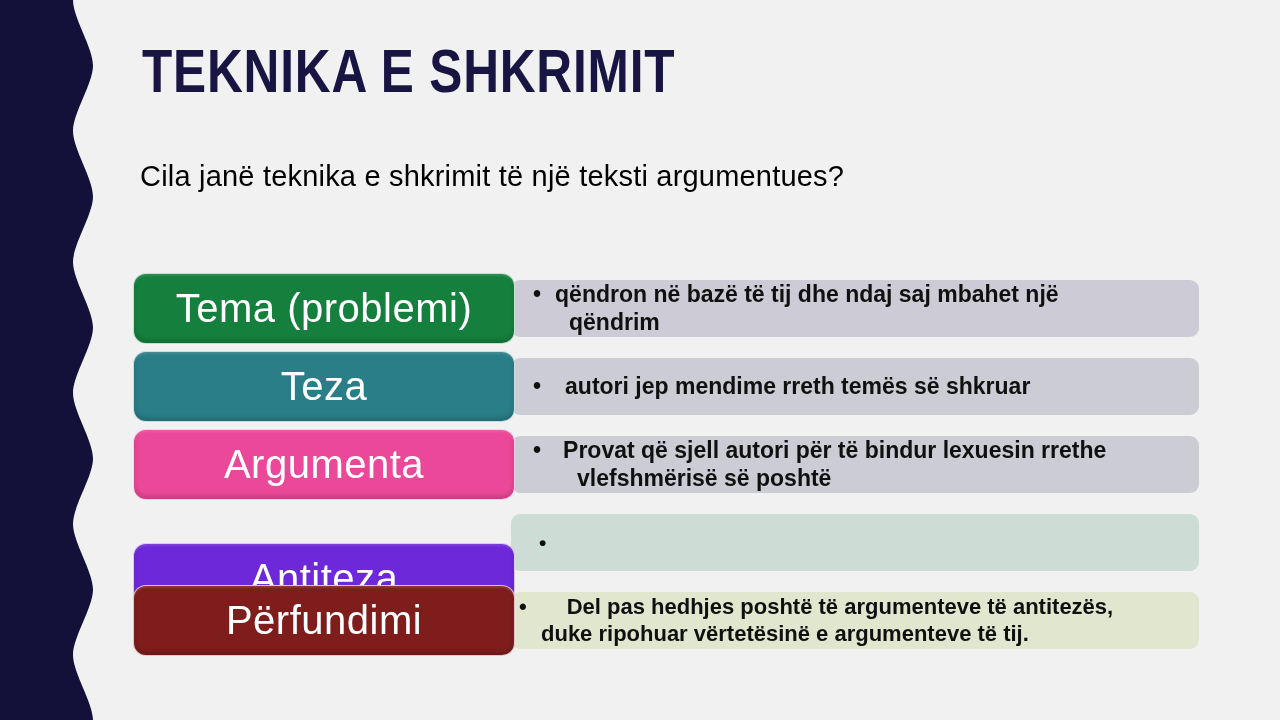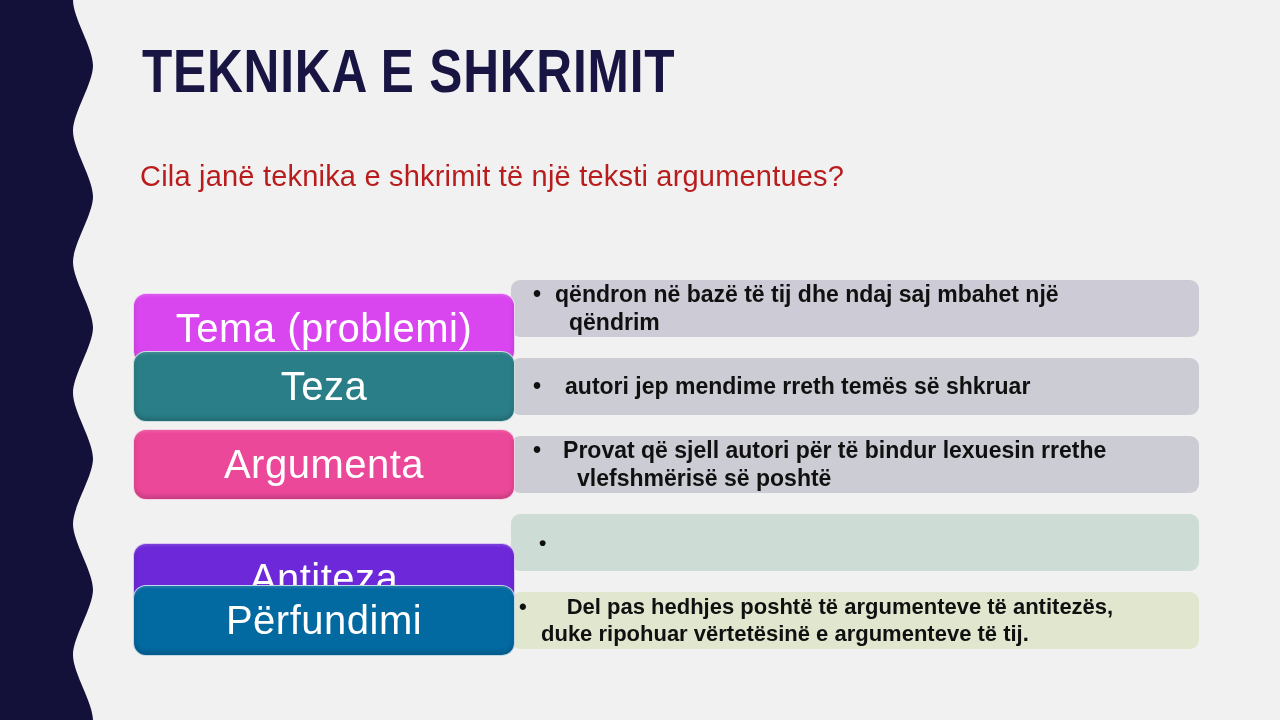--- a/index.html
+++ b/index.html
@@ -5,21 +5,21 @@
   html,body{margin:0;padding:0;}
   body{width:1280px;height:720px;overflow:hidden;font-family:"Liberation Sans",sans-serif;}
   .slide{position:relative;width:1280px;height:720px;background:#f2f1f1;overflow:hidden;padding-left:43px;}
 
   .wave{position:absolute;left:0;top:0;}
   .strip{position:absolute;right:0;top:0;width:29px;height:720px;}
 
   .title{position:absolute;left:142px;top:40px;margin:0;font-size:62px;line-height:1.0;
          font-weight:700;letter-spacing:1px;transform:scaleX(.8);transform-origin:left top;
          white-space:nowrap;}
-  .question{position:absolute;left:140px;top:160px;font-size:29px;color:#b91c1c;
+  .question{position:absolute;left:140px;top:160px;font-size:29px;color:#000000;
             letter-spacing:.2px;white-space:nowrap;}
 
   .rows{position:absolute;left:133px;top:273px;width:1066px;}
   .row{position:relative;height:71px;margin-bottom:7px;}
   .label{position:absolute;left:0;top:0;width:382px;height:100%;box-sizing:border-box;
          border-radius:13px;border:1px solid rgba(255,255,255,.75);
          display:flex;align-items:center;justify-content:center;
          color:#ffffff;font-size:40px;letter-spacing:.5px;z-index:2;
          box-shadow:inset 0 -3px 5px rgba(0,0,0,.18), inset 0 2px 2px rgba(255,255,255,.12);}
   .panel{position:absolute;left:378px;right:0;top:7px;bottom:7px;border-radius:9px;
@@ -72,21 +72,21 @@
     <div class="row">
       <div class="panel r0" style="background-color: rgb(205, 204, 214);">
         <div class="pline">
           <span class="bullet">•</span>
           <span class="ptext">qëndron në bazë të tij dhe ndaj saj mbahet një</span>
         </div>
         <div class="pline l2">
           <span class="ptext">qëndrim</span>
         </div>
       </div>
-      <div class="label" style="background-color: #d946ef; margin-top: 20px;">Tema (problemi)</div>
+      <div class="label" style="background-color: #15803d;">Tema (problemi)</div>
     </div>
 
     <div class="row">
       <div class="panel r1" style="background-color: rgb(203, 204, 212);">
         <div class="pline">
           <span class="bullet">•</span>
           <span class="ptext">autori jep mendime rreth temës së shkruar</span>
         </div>
       </div>
       <div class="label" style="background-color: rgb(42, 126, 135);">Teza</div>
@@ -117,20 +117,20 @@
     <div class="row">
       <div class="panel r4" style="background-color: rgb(225, 230, 207);">
         <div class="pline">
           <span class="bullet">•</span>
           <span class="ptext">Del pas hedhjes poshtë të argumenteve të antitezës,</span>
         </div>
         <div class="pline l2">
           <span class="ptext">duke ripohuar vërtetësinë e argumenteve të tij.</span>
         </div>
       </div>
-      <div class="label" style="background-color: #0369a1;">Përfundimi</div>
+      <div class="label" style="background-color: #7f1d1d;">Përfundimi</div>
     </div>
 
   </div>
 
   <div class="laser"></div>
 
 </div>
 
 </body></html>

